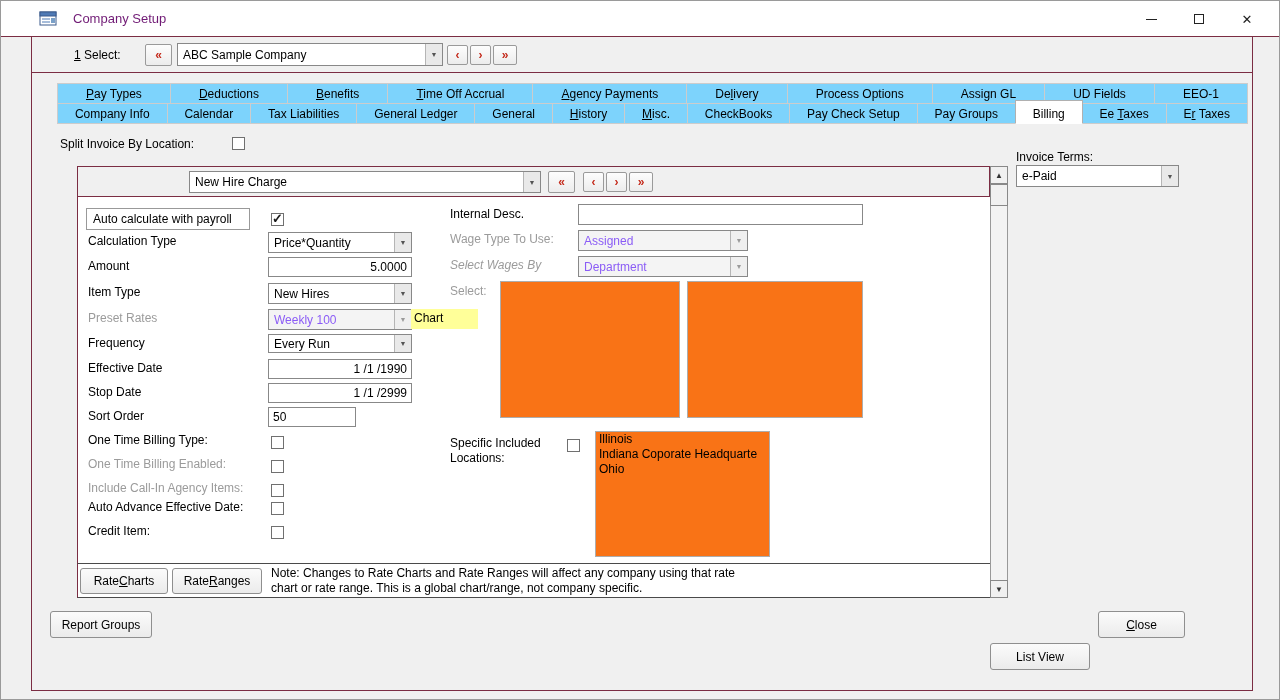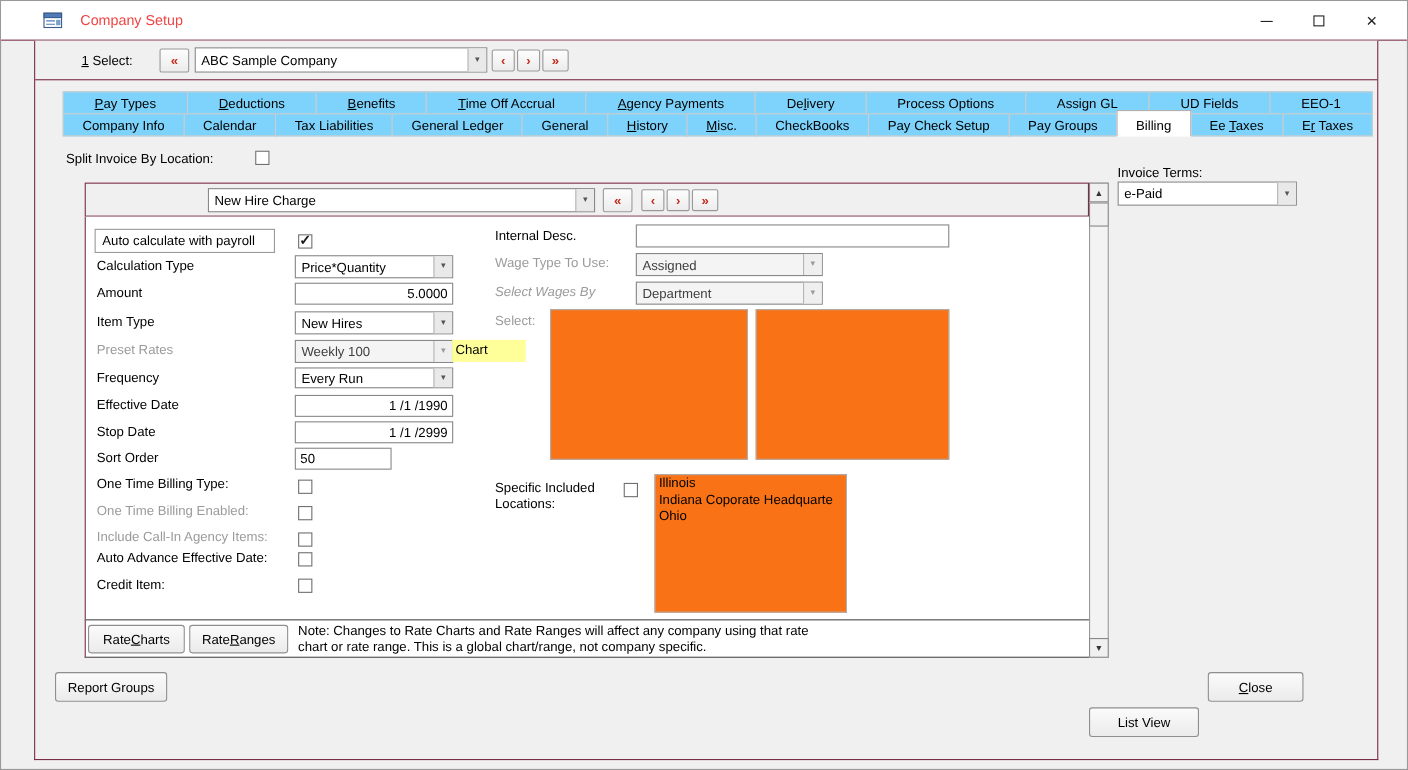--- a/index.html
+++ b/index.html
@@ -3,21 +3,21 @@
 <meta charset="utf-8">
 <style>
   * { margin:0; padding:0; box-sizing:border-box; }
   html,body { width:1280px; height:700px; }
   body { font-family:"Liberation Sans", sans-serif; background:#e8e8e8; font-size:12px; }
   .window { position:relative; width:1280px; height:700px; background:#f0f0f0; border:1px solid #9a9a9a; overflow:hidden; }
 
   
   .titlebar { position:absolute; left:0; top:0; width:100%; height:36px; background:#ffffff; border-bottom:1px solid #7b2d43; }
   .app-icon { position:absolute; left:38px; top:9px; width:18px; height:18px; }
-  .window-title { position:absolute; left:72px; top:0; line-height:35px; font-size:13px; color:#ef4444; white-space:nowrap; }
+  .window-title { position:absolute; left:72px; top:0; line-height:35px; font-size:13px; color:#701a75; white-space:nowrap; }
   .win-controls { position:absolute; right:8px; top:0; height:36px; display:flex; }
   .win-btn { width:48px; height:36px; display:flex; align-items:center; justify-content:center; color:#222; cursor:default; }
   .glyph-min { display:block; width:11px; border-top:1px solid #222; }
   .glyph-max { display:block; width:10px; height:10px; border:1px solid #222; }
   .glyph-close { font-size:13px; color:#222; }
 
   
   .frame { position:absolute; left:30px; top:36px; width:1222px; height:654px; border:1px solid #7b2d43; border-top:none; background:#f0f0f0; }
 
   .lbl { position:absolute; font-size:12px; color:#000; white-space:nowrap; }
@@ -25,21 +25,21 @@
   .lbl u { text-decoration:underline; }
 
   
   .select-strip { position:absolute; left:0; top:0; width:100%; height:36px; border-bottom:1px solid #7b2d43; }
 
   
   .combo { position:absolute; background:#fff; border:1px solid #888; display:flex; align-items:stretch; }
   .combo .ctext { flex:1; font-size:12px; padding:0 4px 0 5px; overflow:hidden; white-space:nowrap; align-self:center; }
   .combo .carrow { width:17px; border-left:1px solid #b5b5b5; background:#e9e9e9; display:flex; align-items:center; justify-content:center; font-size:7px; color:#555; }
   .combo.dim { background:#f4f4f4; }
-  .combo.dim .ctext { color:#404040; }
+  .combo.dim .ctext { color:#8b5cf6; }
   .combo.dim .carrow { color:#9a9a9a; background:#efefef; }
 
   
   .tb { position:absolute; background:#fff; border:1px solid #888; font-size:12px; font-family:inherit; padding:0 4px; outline:none; }
   .tb.right { text-align:right; }
 
   
   .navbtn { position:absolute; border:1px solid #9a9a9a; border-radius:2px; background:linear-gradient(#fdfdfd,#ececec); color:#c42b1c; font-weight:bold; display:flex; align-items:center; justify-content:center; font-size:12px; line-height:1; cursor:default; }
 
   

